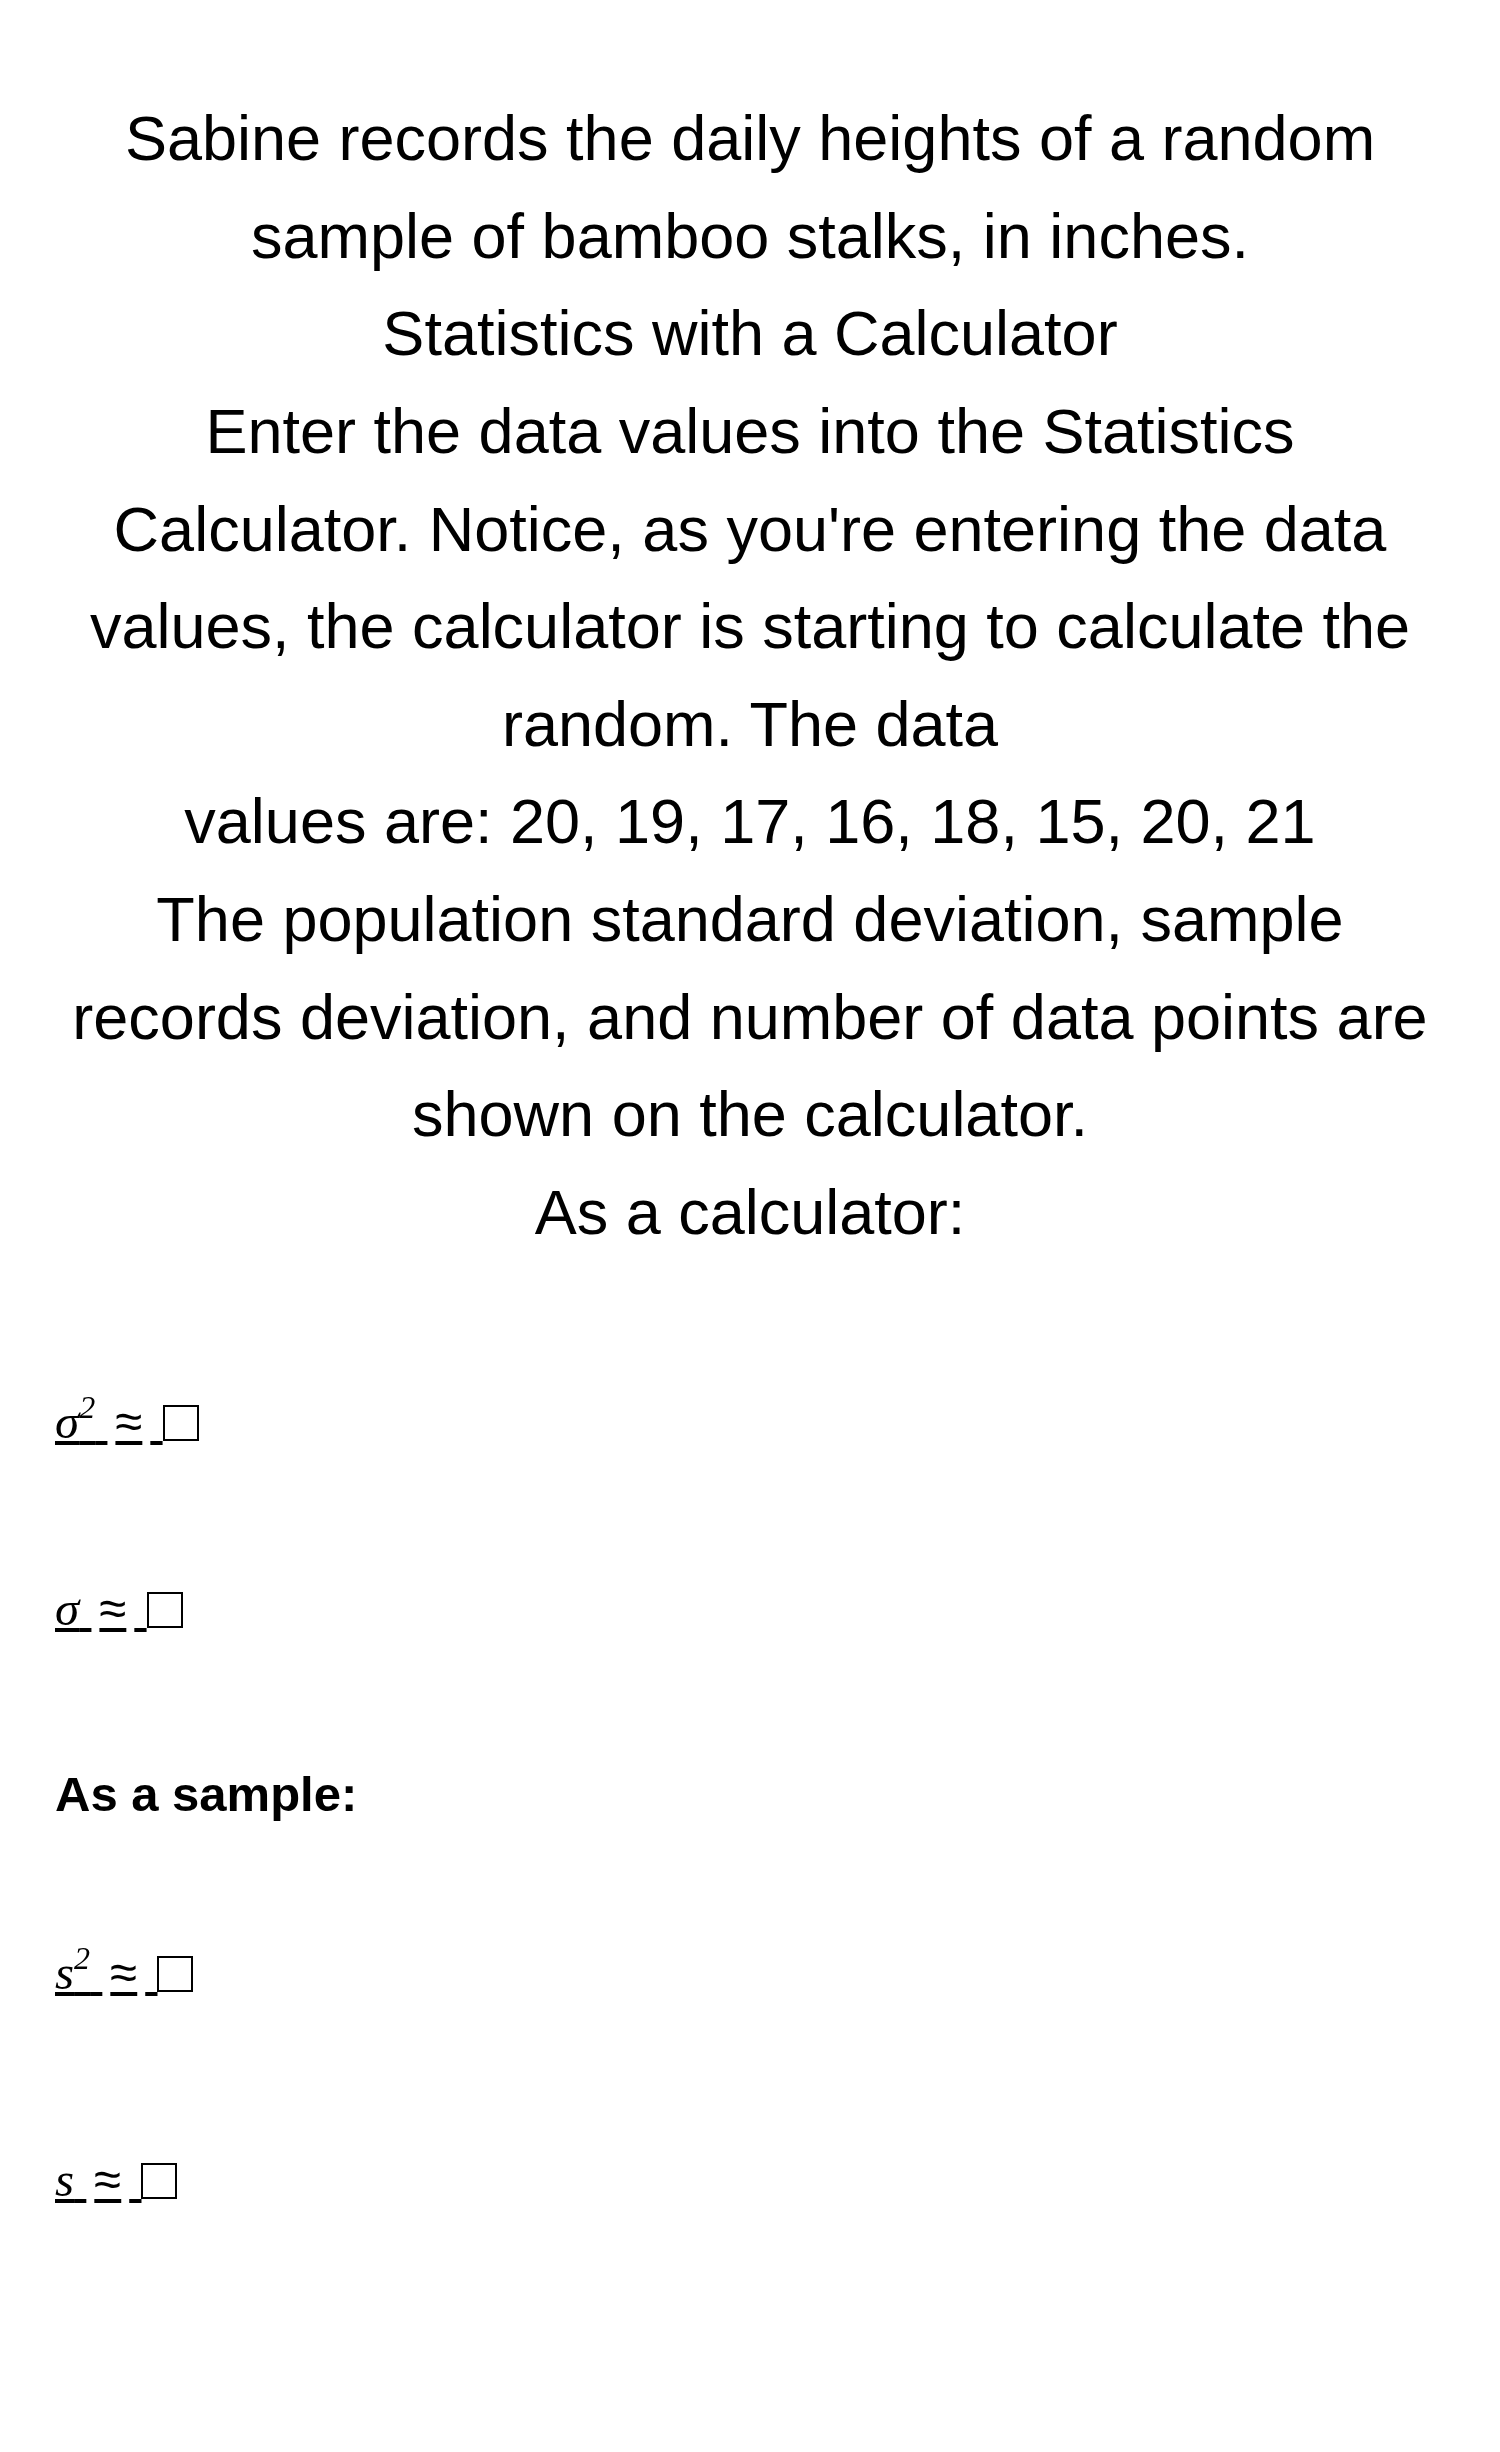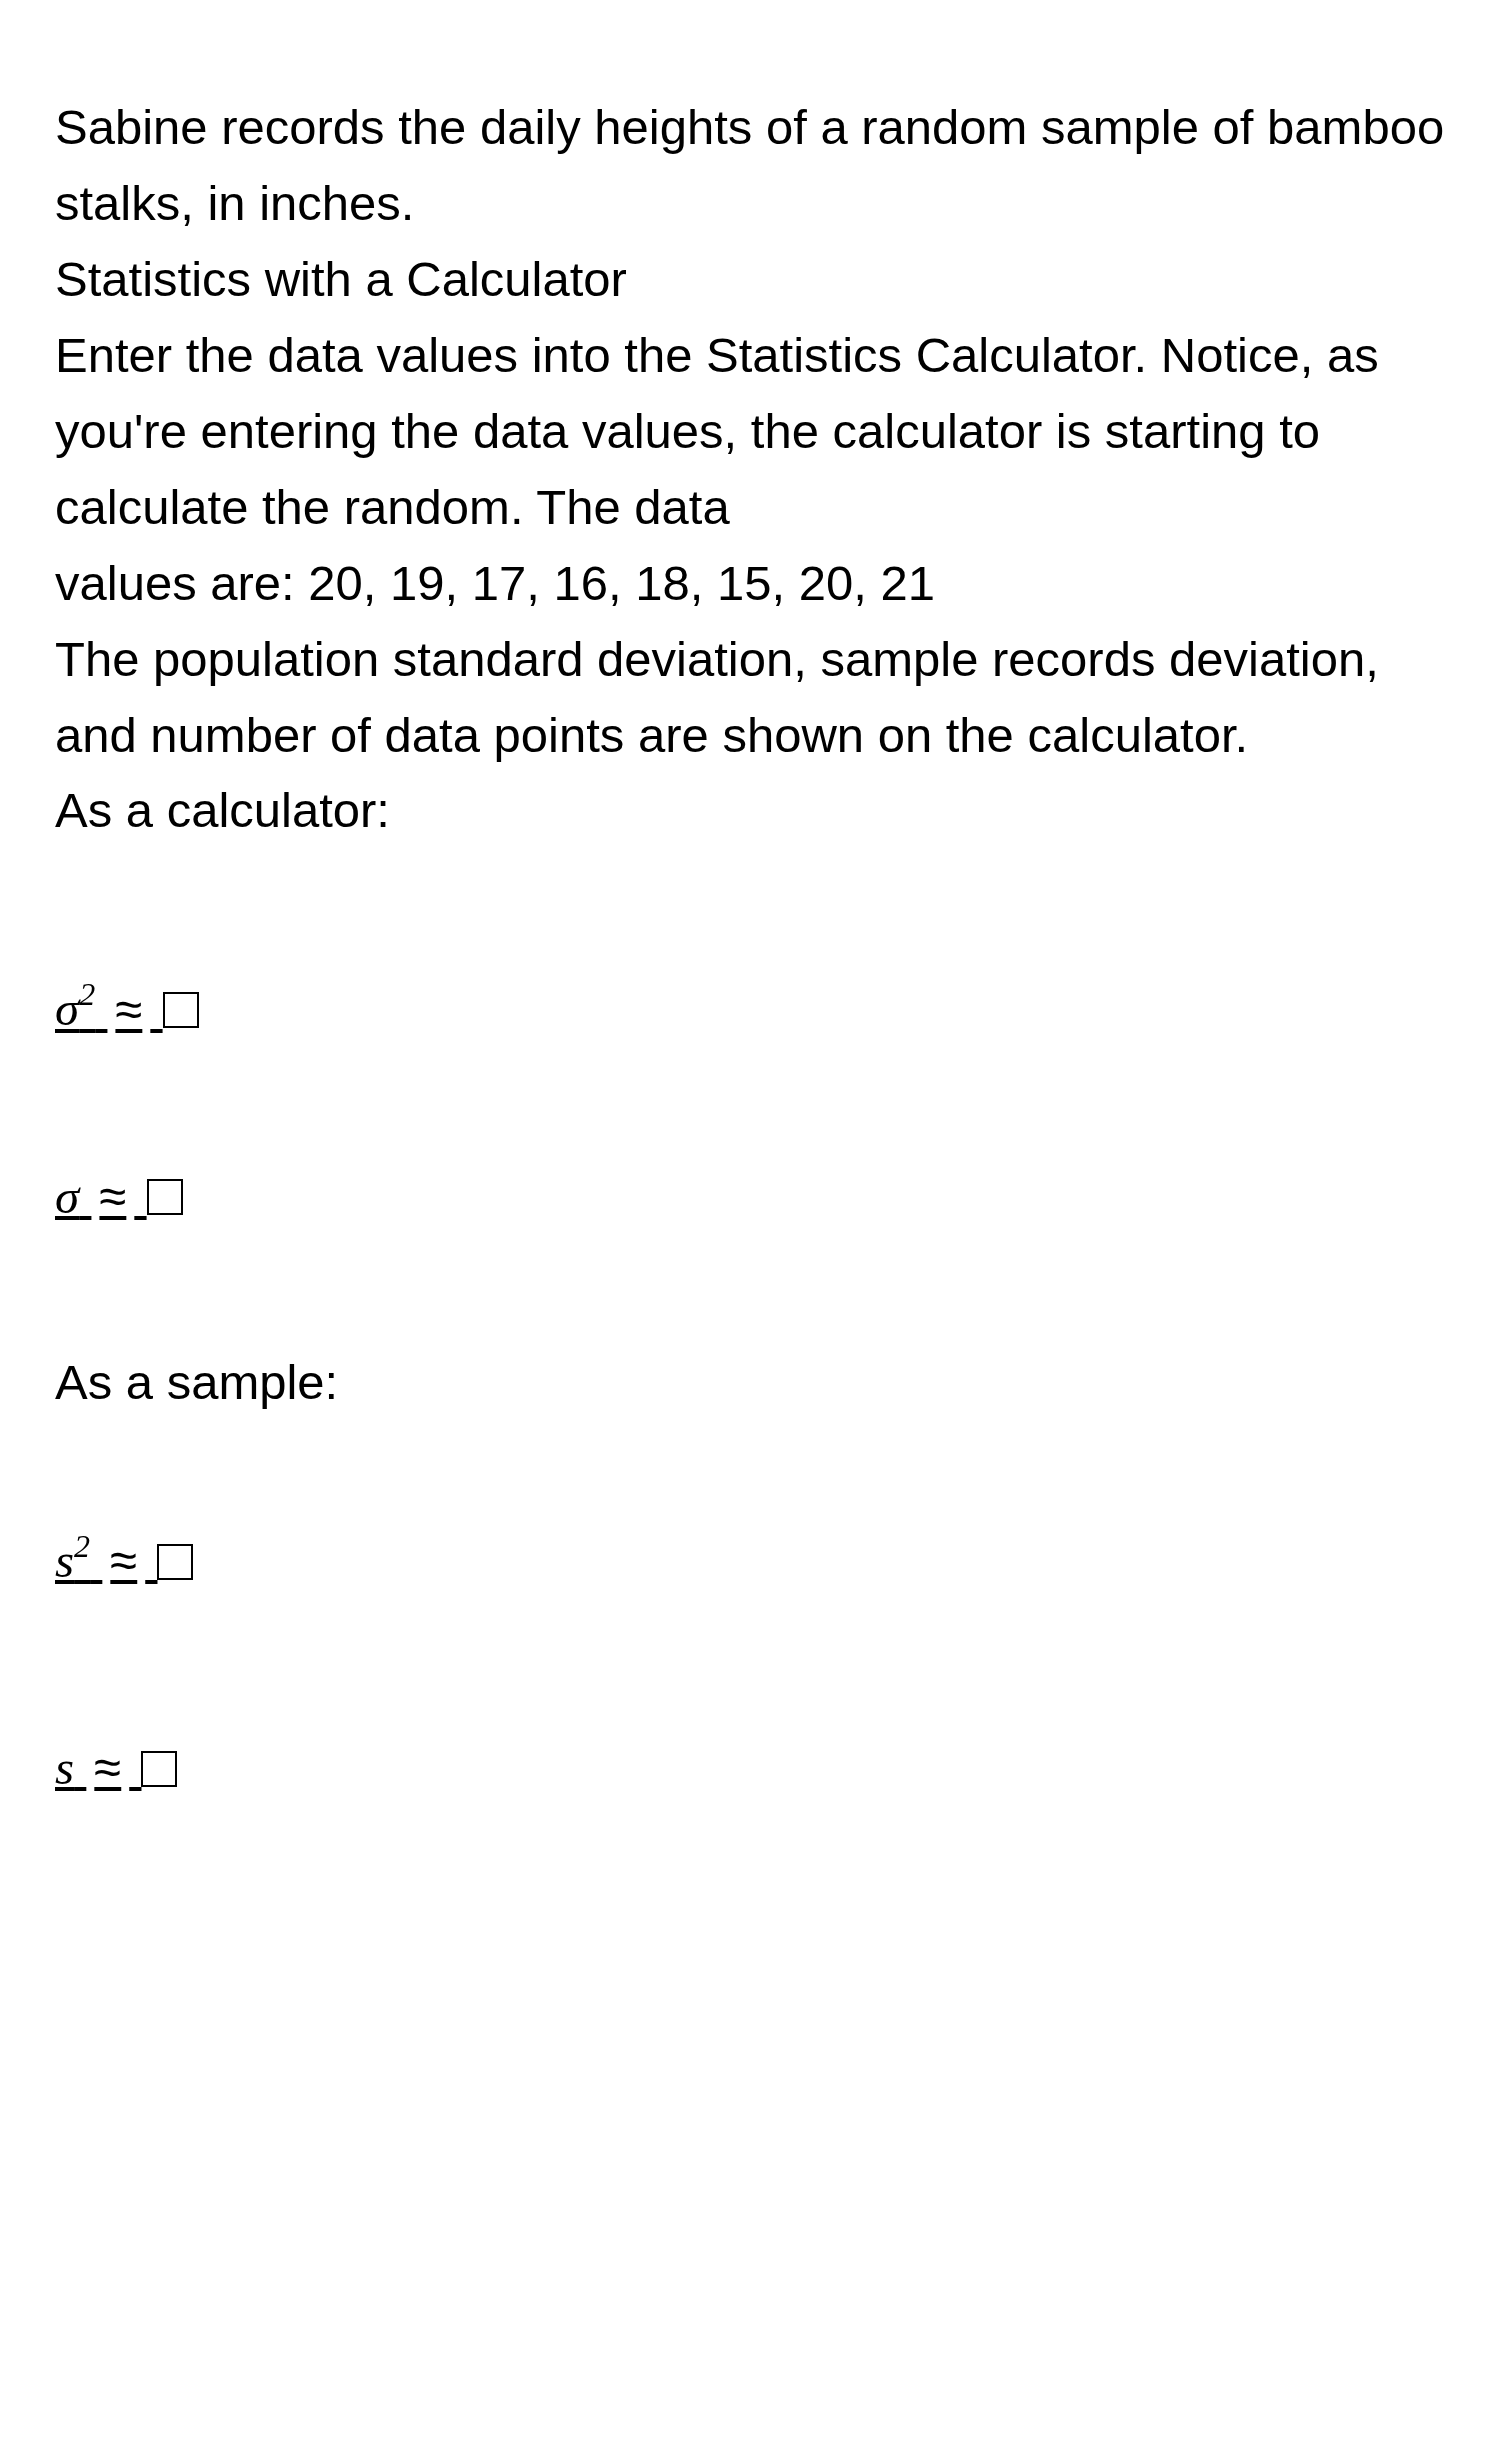--- a/index.html
+++ b/index.html
@@ -9,23 +9,24 @@
     }
     body {
       font-family: -apple-system, BlinkMacSystemFont, "Segoe UI", Helvetica, Arial, sans-serif;
       background: #ffffff;
       width: 1500px;
       height: 2452px;
       padding: 90px 55px;
       color: #000000;
     }
     .paragraph {
-      font-size: 49px;
+      font-size: 63px;
       line-height: 1.55;
       margin-bottom: 0;
+      text-align: center;
     }
     .equation-block {
       margin-top: 130px;
       margin-bottom: 0;
       font-size: 49px;
       font-family: "Times New Roman", serif;
       font-style: italic;
       text-decoration: underline;
     }
     .equation-block .var {
@@ -48,20 +49,21 @@
       height: 36px;
       border: 2px solid #000000;
       vertical-align: middle;
       position: relative;
       top: -4px;
     }
     .section-label {
       font-size: 49px;
       line-height: 1.55;
       margin-top: 120px;
+      font-weight: bold;
     }
     .eq2 {
       margin-top: 130px;
     }
     .eq3 {
       margin-top: 110px;
     }
     .eq4 {
       margin-top: 150px;
     }

